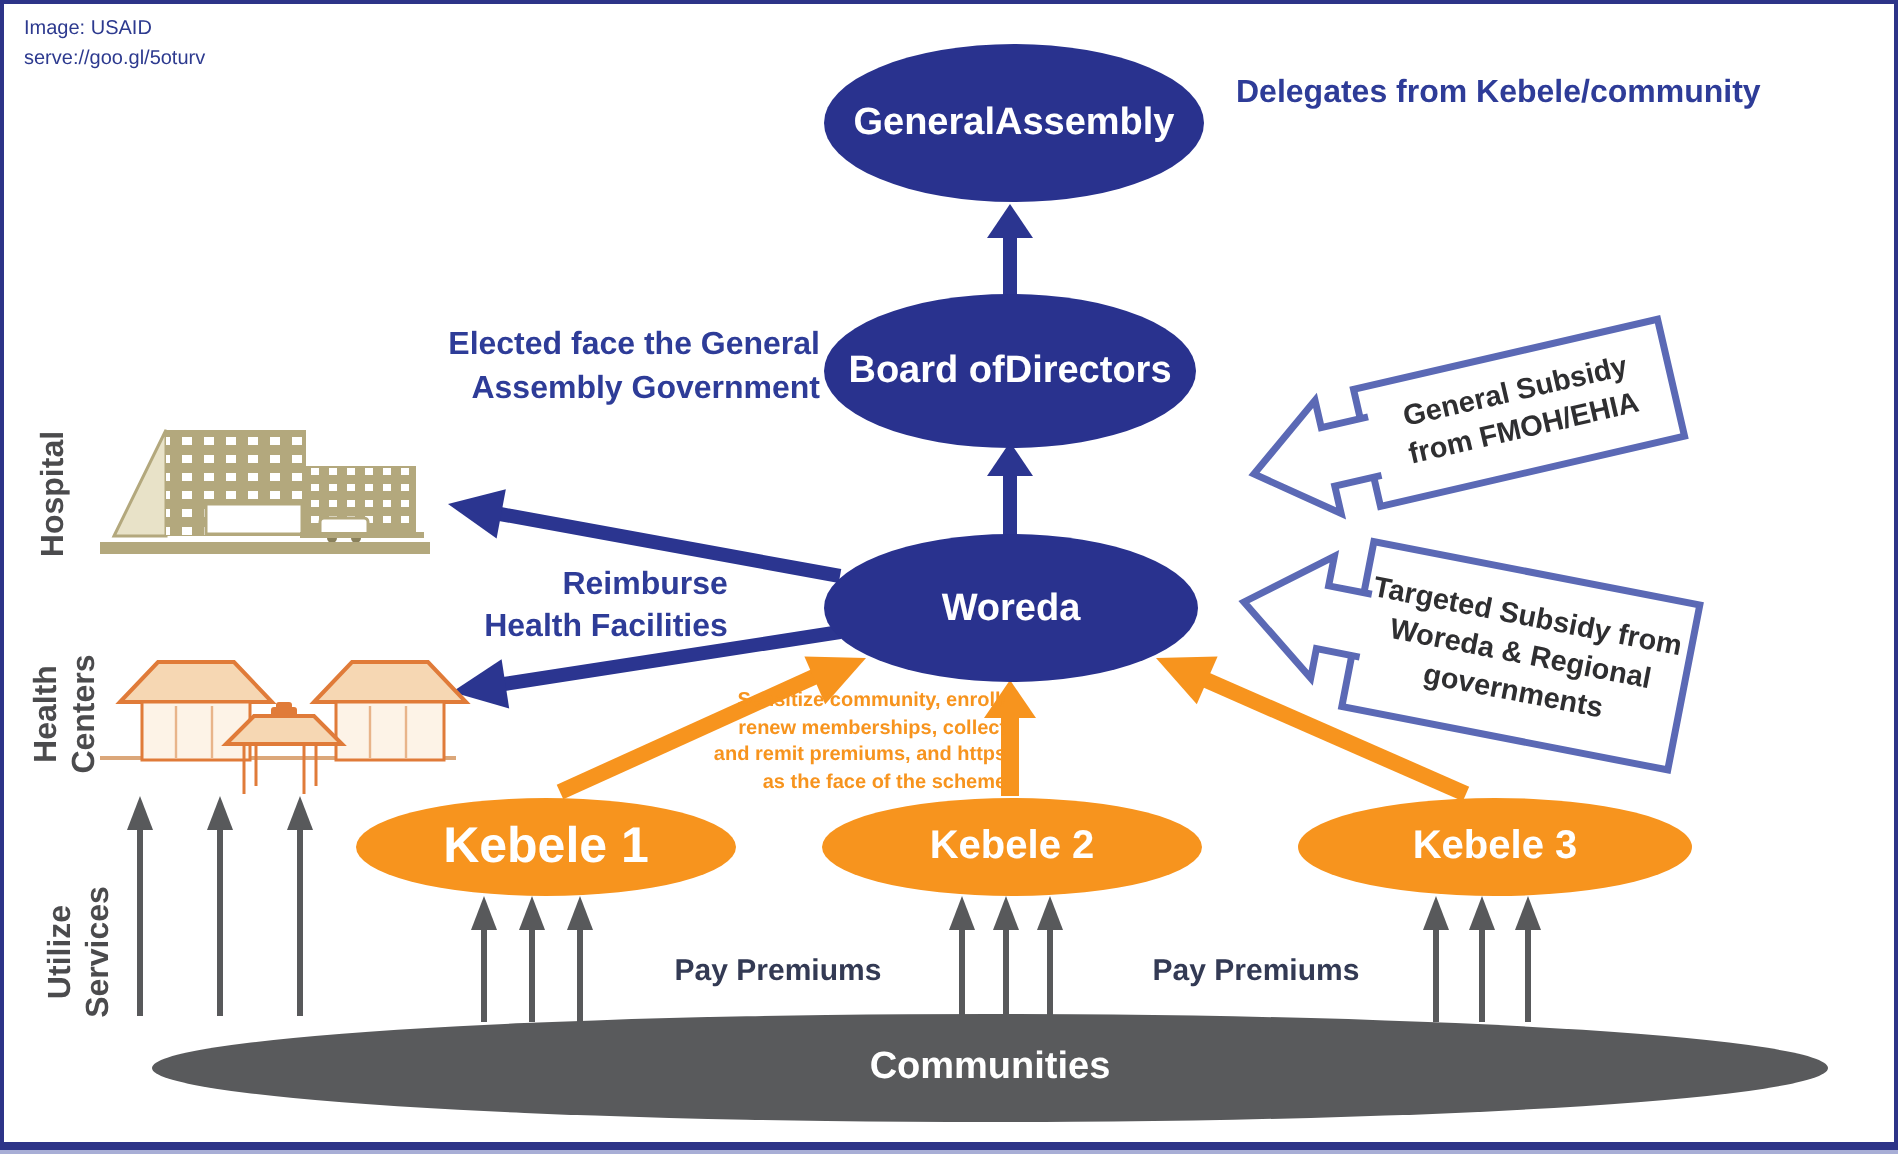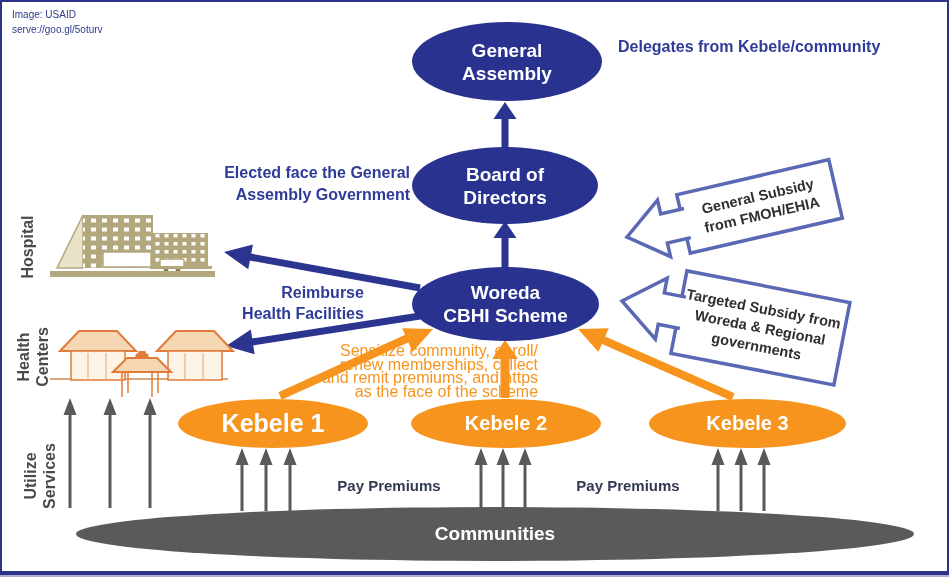--- a/index.html
+++ b/index.html
@@ -2,21 +2,21 @@
 <html><head>
 <meta charset="utf-8">
 <style>
   html,body{margin:0;padding:0;background:#fff;}
   #stage{position:relative;width:949px;height:577px;background:#ffffff;overflow:hidden;
          font-family:"Liberation Sans",sans-serif;}
   .frame{position:absolute;inset:0;border:2px solid #2d3488;pointer-events:none;}
   .botbar1{position:absolute;left:0;right:0;bottom:2px;height:4px;background:#2d3488;}
   .botbar2{position:absolute;left:0;right:0;bottom:0;height:2px;background:#a8aed6;}
   svg{position:absolute;left:0;top:0;}
-  .ellipse{position:absolute;border-radius:50%;display:flex;flex-direction:column;
+  .ellipse{position:absolute;border-radius:50%;display:flex;flex-direction:row;
            align-items:center;justify-content:center;color:#fff;font-weight:700;text-align:center;}
   .navy{background:#29328e;}
   .orange{background:#f7941e;}
   .gray{background:#595a5c;}
   .txt{position:absolute;}
   .txt span{display:block;white-space:nowrap;}
   .navytxt{color:#2e3c98;font-weight:700;font-size:16px;line-height:22px;}
   .center{transform:translateX(-50%);text-align:right;}
   .rot{transform:translate(-50%,-50%) rotate(-90deg);text-align:center;color:#4b4b4d;
        font-weight:700;font-size:16px;line-height:19px;}
@@ -156,21 +156,20 @@
   <div class="ellipse navy" style="left:412px;top:22px;width:190px;height:79px;font-size:19px;line-height:23px;">
     <span>General</span>
     <span>Assembly</span>
   </div>
   <div class="ellipse navy" style="left:412px;top:147px;width:186px;height:77px;font-size:19px;line-height:23px;">
     <span>Board of</span>
     <span>Directors</span>
   </div>
   <div class="ellipse navy" style="left:412px;top:267px;width:187px;height:74px;font-size:19px;line-height:23px;">
     <span>Woreda</span>
-    <span>CBHI Scheme</span>
   </div>
   <div class="ellipse orange" style="left:178px;top:399px;width:190px;height:49px;font-size:25px;">
     <span>Kebele 1</span>
   </div>
   <div class="ellipse orange" style="left:411px;top:399px;width:190px;height:49px;font-size:20px;">
     <span>Kebele 2</span>
   </div>
   <div class="ellipse orange" style="left:649px;top:399px;width:197px;height:49px;font-size:20px;">
     <span>Kebele 3</span>
   </div>
@@ -187,21 +186,21 @@
     <span>Delegates from Kebele/community</span>
   </div>
   <div class="txt navytxt" style="right:539px;top:162px;text-align:right;">
     <span>Elected face the General</span>
     <span>Assembly Government</span>
   </div>
   <div class="txt navytxt center" style="left:303px;top:282px;line-height:21px;">
     <span>Reimburse</span>
     <span>Health Facilities</span>
   </div>
-  <div class="txt center" style="left:430px;top:344px;color:#f7941e;font-weight:400;font-size:16px;line-height:13.5px;">
+  <div class="txt center" style="left:430px;top:344px;color:#f7941e;font-weight:700;font-size:10px;line-height:13.5px;">
     <span>Sensitize community, enroll/</span>
     <span>renew memberships, collect</span>
     <span>and remit premiums, and https</span>
     <span>as the face of the scheme</span>
   </div>
   <div class="txt center" style="left:389px;top:477px;font-size:15px;font-weight:700;color:#333a54;">
     <span>Pay Premiums</span>
   </div>
   <div class="txt center" style="left:628px;top:477px;font-size:15px;font-weight:700;color:#333a54;">
     <span>Pay Premiums</span>

